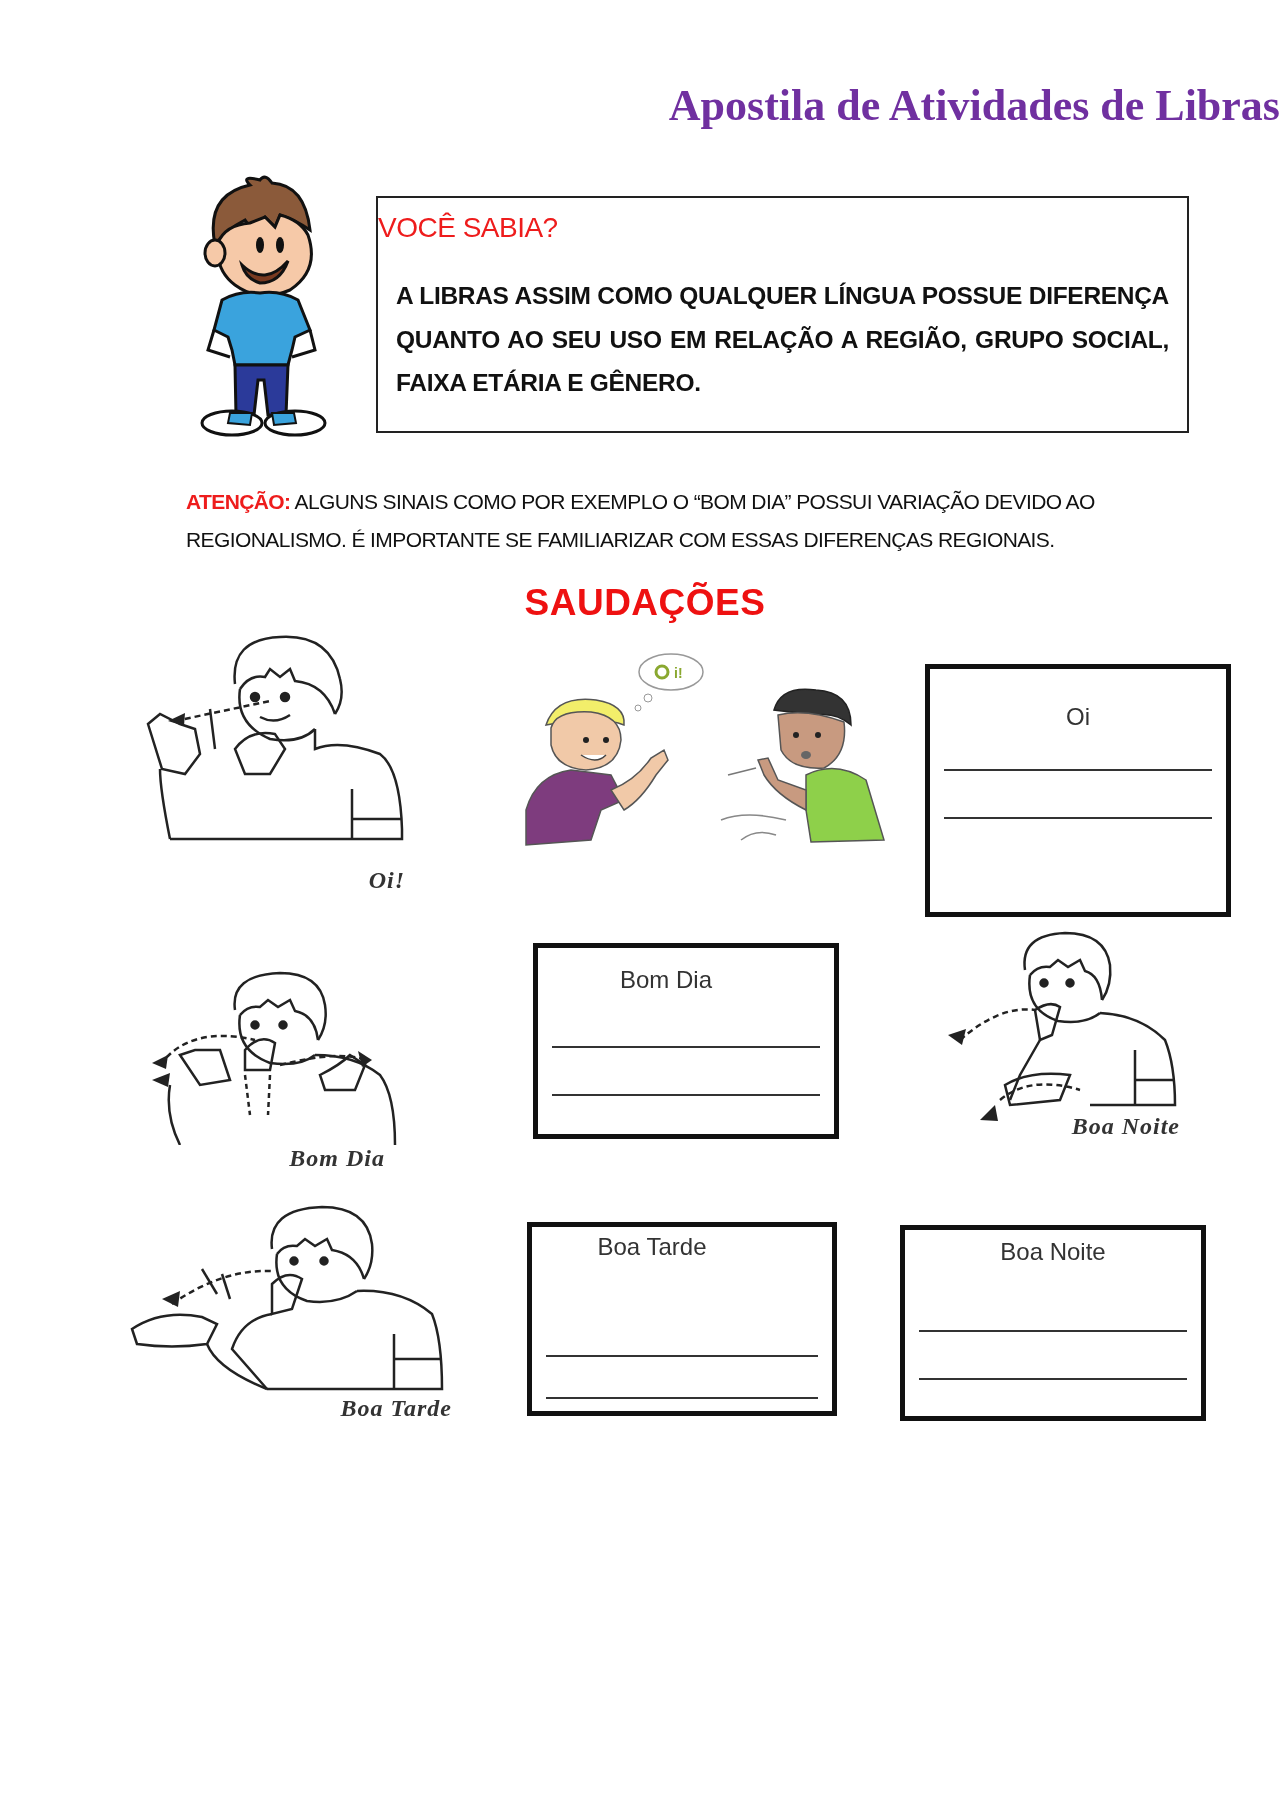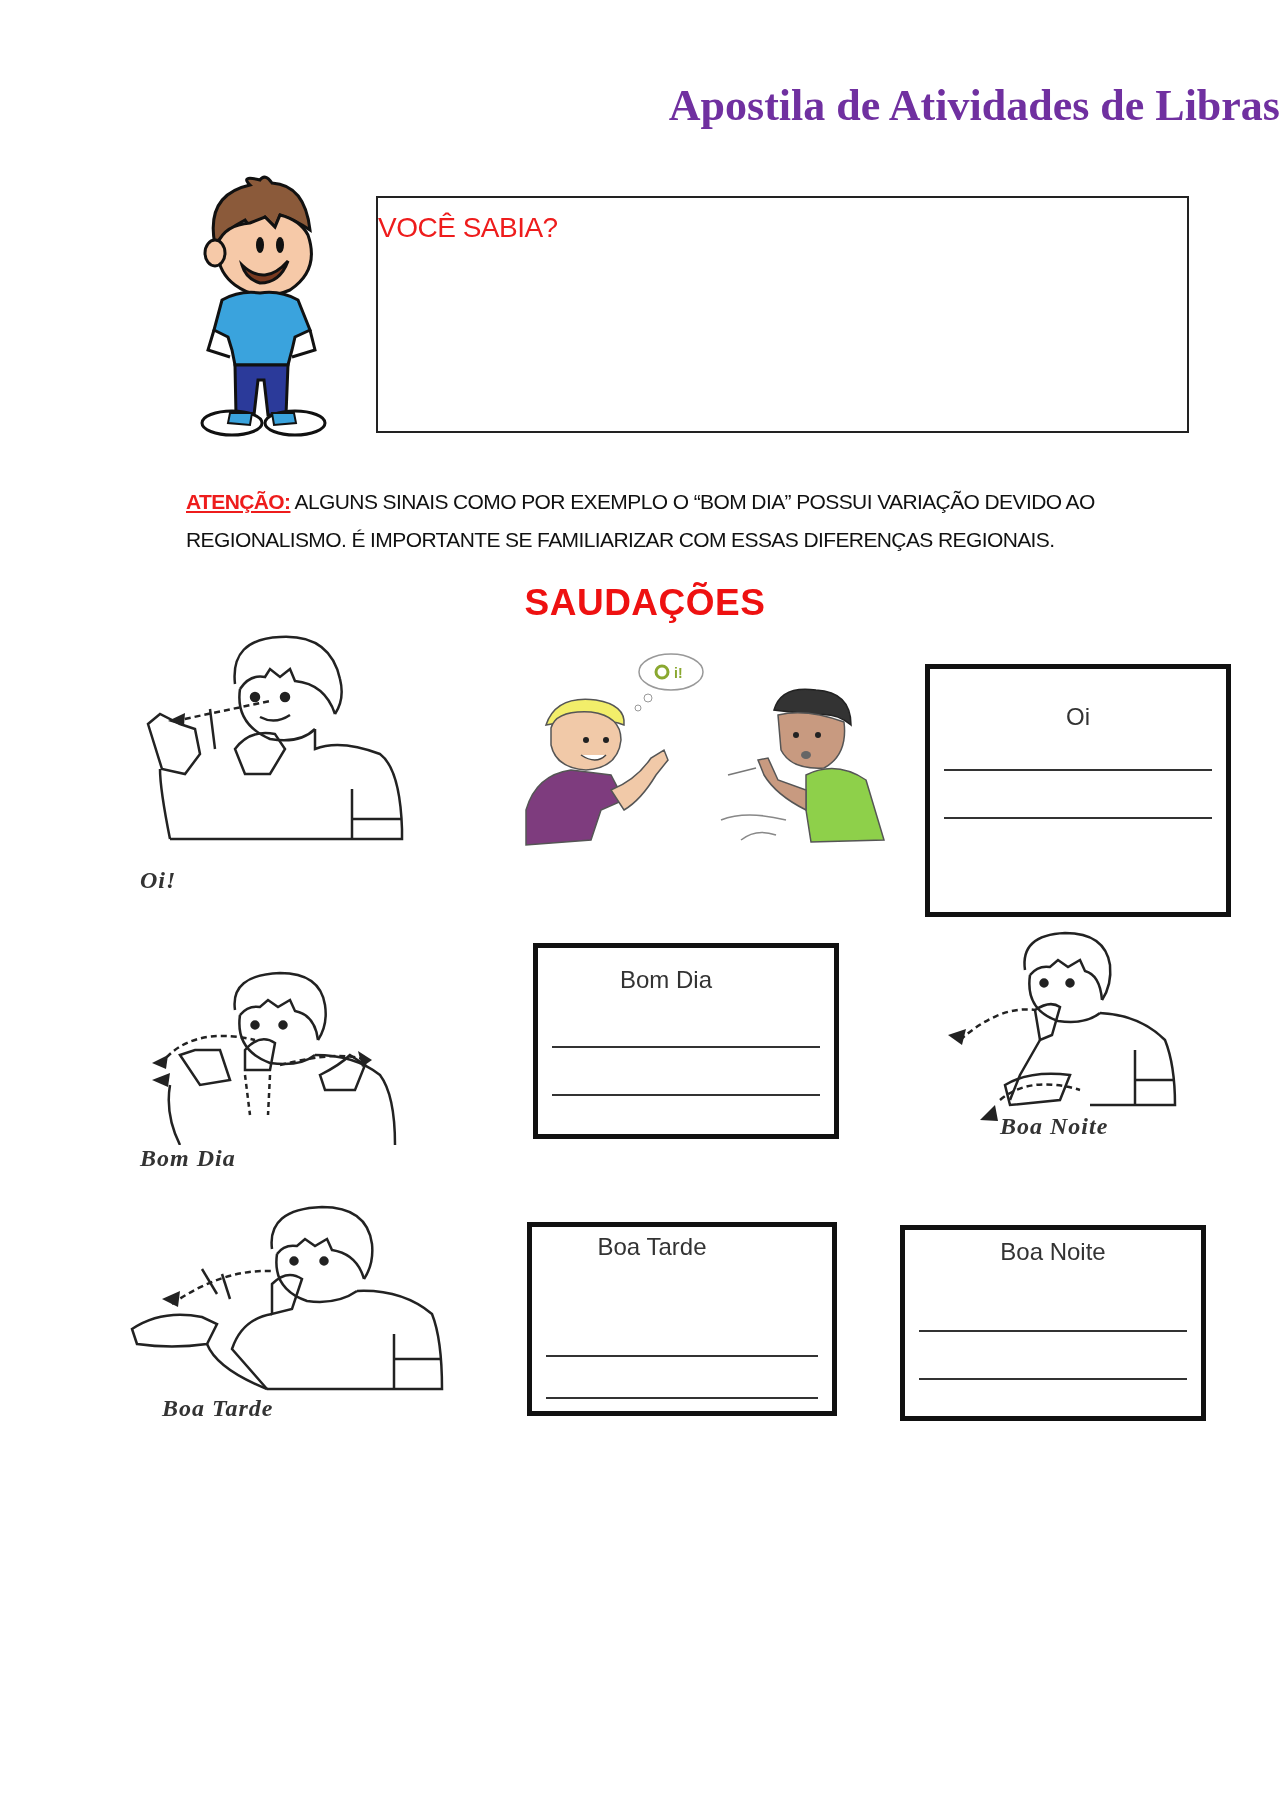--- a/index.html
+++ b/index.html
@@ -21,38 +21,38 @@
   }
   .info-body {
     position: absolute; left: 18px; right: 18px; top: 76px;
     font-weight: bold; font-size: 24.5px; line-height: 43.5px; color: #111;
     text-align: justify; text-align-last: left; letter-spacing: -0.3px;
   }
   .attention {
     left: 186px; top: 483px; width: 1010px;
     font-size: 21px; line-height: 38px; color: #111; letter-spacing: -0.6px;
   }
-  .attention .label { color: #ee1c1c; font-weight: bold; text-decoration: underline; }
+  .attention .label { color: #ee1c1c; font-weight: bold; }
   .section-title {
     left: 0; width: 1290px; top: 582px; text-align: center;
     color: #ee1111; font-weight: bold; font-size: 37px; letter-spacing: 0.5px;
   }
   .answer-box {
     border: 5px solid #111; box-sizing: border-box; background: #fff;
   }
   .answer-box .label {
     position: absolute; left: 0; right: 0; top: 20px; text-align: center;
     font-size: 24px; color: #333; font-family: "Liberation Sans", sans-serif;
   }
   .answer-box .line {
     position: absolute; left: 14px; right: 14px; height: 2px; background: #333;
   }
   .caption {
     font-family: "Liberation Serif", serif; font-style: italic; font-weight: bold;
-    font-size: 24px; color: #333; text-align: left; letter-spacing: 1px;
+    font-size: 24px; color: #333; text-align: right; letter-spacing: 1px;
   }
   svg { display: block; }
 </style>
 </head>
 <body>
 
 <div class="abs title">Apostila de Atividades de Libras</div>
 
 <div class="abs" style="left:180px; top:175px; width:160px; height:265px;">
   <svg width="160" height="265" viewBox="0 0 160 265">
@@ -77,20 +77,21 @@
 
     <ellipse cx="52" cy="248" rx="30" ry="12" fill="#fff" stroke="#111" stroke-width="3"></ellipse>
     <path d="M50 238 L72 238 L70 250 L48 248 Z" fill="#3aa3dd" stroke="#111" stroke-width="2"></path>
     <ellipse cx="115" cy="248" rx="30" ry="12" fill="#fff" stroke="#111" stroke-width="3"></ellipse>
     <path d="M92 238 L114 238 L116 248 L94 250 Z" fill="#3aa3dd" stroke="#111" stroke-width="2"></path>
   </svg>
 </div>
 
 <div class="abs info-box">
   <div class="info-heading">VOCÊ SABIA?</div>
+  <div class="info-body">A LIBRAS ASSIM COMO QUALQUER LÍNGUA POSSUE DIFERENÇA QUANTO AO SEU USO EM RELAÇÃO A REGIÃO, GRUPO SOCIAL, FAIXA ETÁRIA E GÊNERO.</div>
 </div>
 
 <div class="abs attention">
   <span class="label">ATENÇÃO:</span><span> ALGUNS SINAIS COMO POR EXEMPLO O “BOM DIA” POSSUI VARIAÇÃO DEVIDO AO REGIONALISMO. É IMPORTANTE SE FAMILIARIZAR COM ESSAS DIFERENÇAS REGIONAIS.</span>
 </div>
 
 <div class="abs section-title">SAUDAÇÕES</div>
 
 <div class="abs" style="left:140px; top:629px; width:265px; height:275px;">
   <svg width="265" height="240" viewBox="0 0 265 240">

